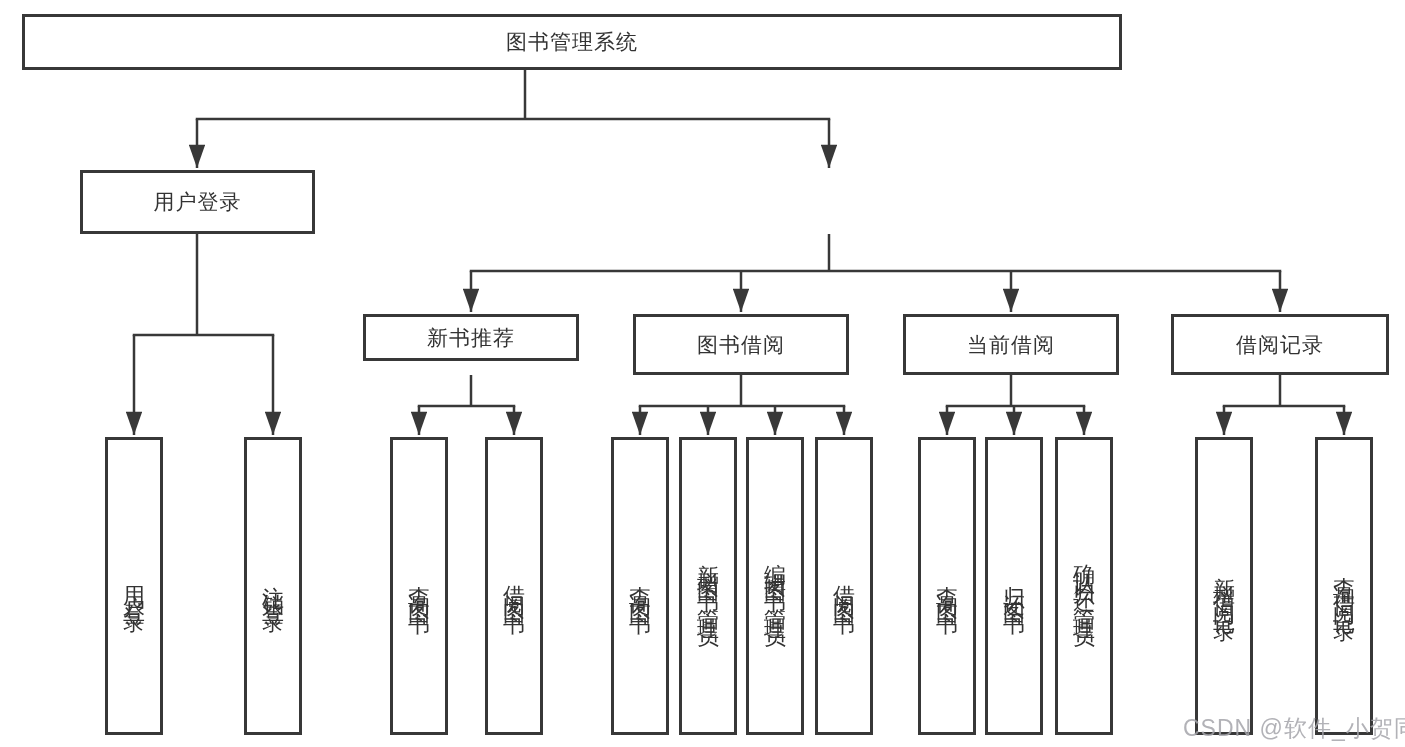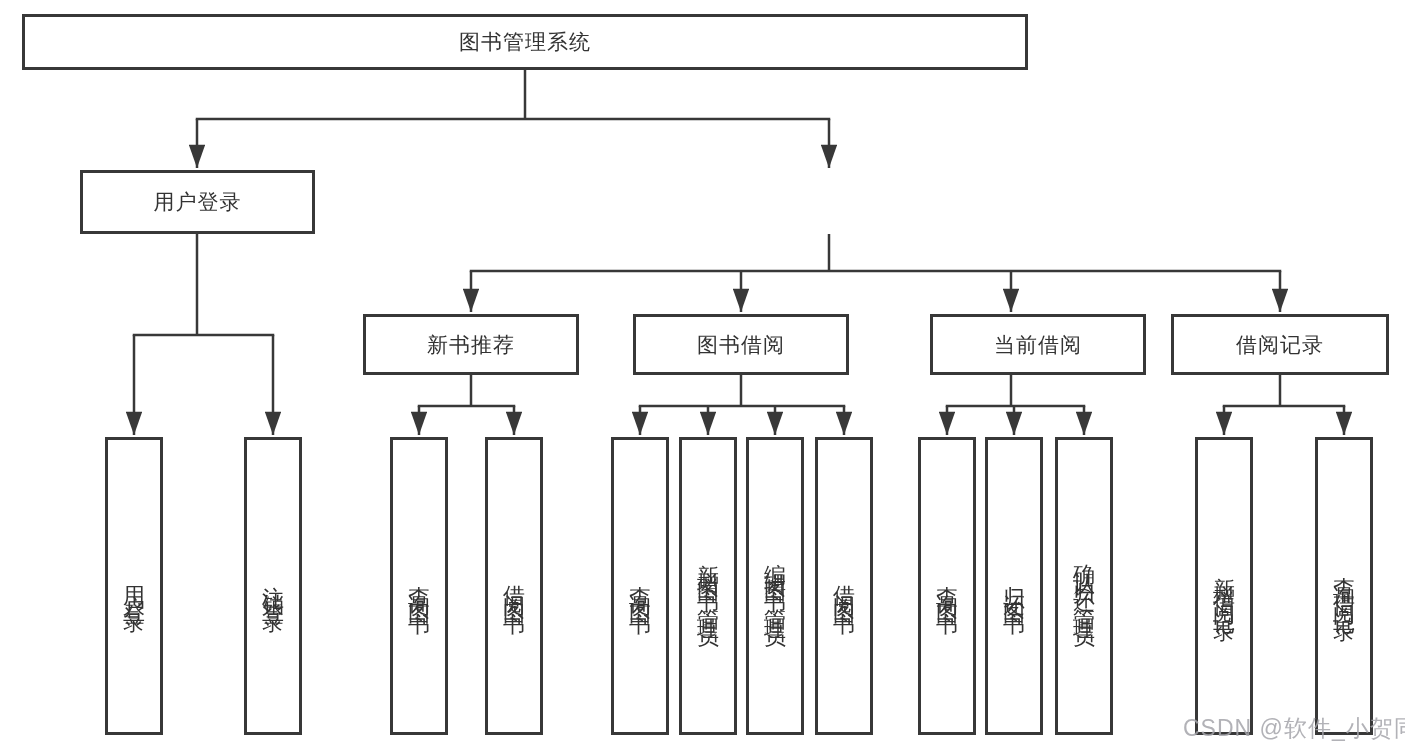--- a/index.html
+++ b/index.html
@@ -115,35 +115,35 @@
       <path d="M1014,406 L1014,435" marker-end="url(#arrow)"></path>
       <path d="M1084,406 L1084,435" marker-end="url(#arrow)"></path>
 
       <path d="M1280,375 L1280,406"></path>
       <path d="M1222.75,406 L1345.25,406"></path>
       <path d="M1224,406 L1224,435" marker-end="url(#arrow)"></path>
       <path d="M1344,406 L1344,435" marker-end="url(#arrow)"></path>
     </g>
   </svg>
 
-  <div class="hbox" style="left:22px; top:14px; width:1006px; height:56px;">
+  <div class="hbox" style="left:22px; top:14px; width:1100px; height:56px;">
     <span>图书管理系统</span>
   </div>
 
   <div class="hbox" style="left:80px; top:170px; width:235px; height:64px;">
     <span>用户登录</span>
   </div>
 
-  <div class="hbox" style="left:363px; top:314px; width:216px; height:61px;">
+  <div class="hbox" style="left:363px; top:314px; width:216px; height:47px;">
     <span>新书推荐</span>
   </div>
   <div class="hbox" style="left:633px; top:314px; width:216px; height:61px;">
     <span>图书借阅</span>
   </div>
-  <div class="hbox" style="left:903px; top:314px; width:216px; height:61px;margin-left:27px;">
+  <div class="hbox" style="left:903px; top:314px; width:216px; height:61px;">
     <span>当前借阅</span>
   </div>
   <div class="hbox" style="left:1171px; top:314px; width:218px; height:61px;">
     <span>借阅记录</span>
   </div>
 
   <div class="leaf" style="left:105px;">
     <span>用户登录</span>
   </div>
   <div class="leaf" style="left:244px;">

